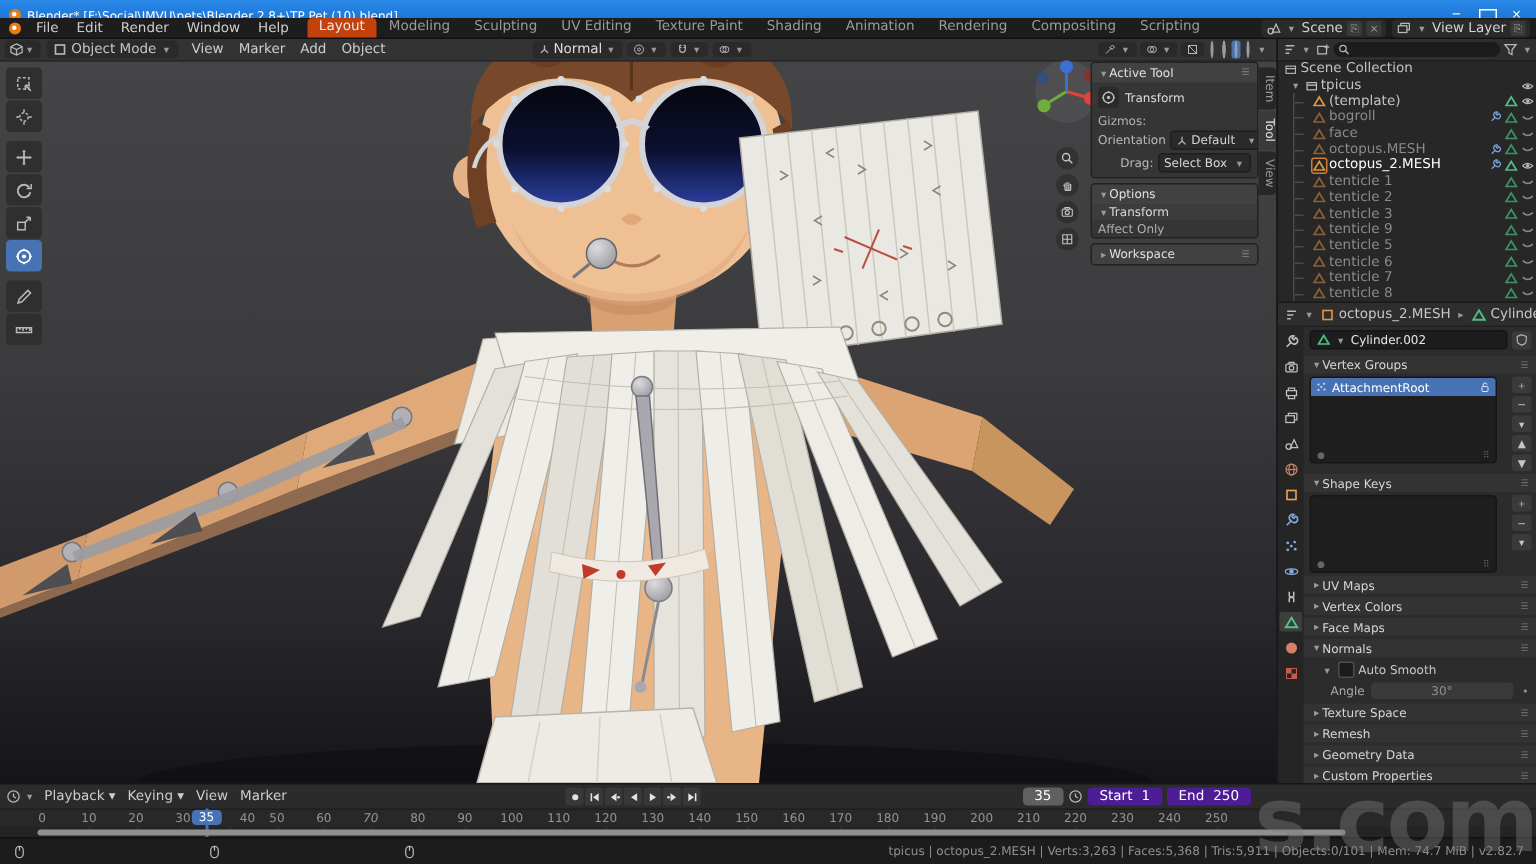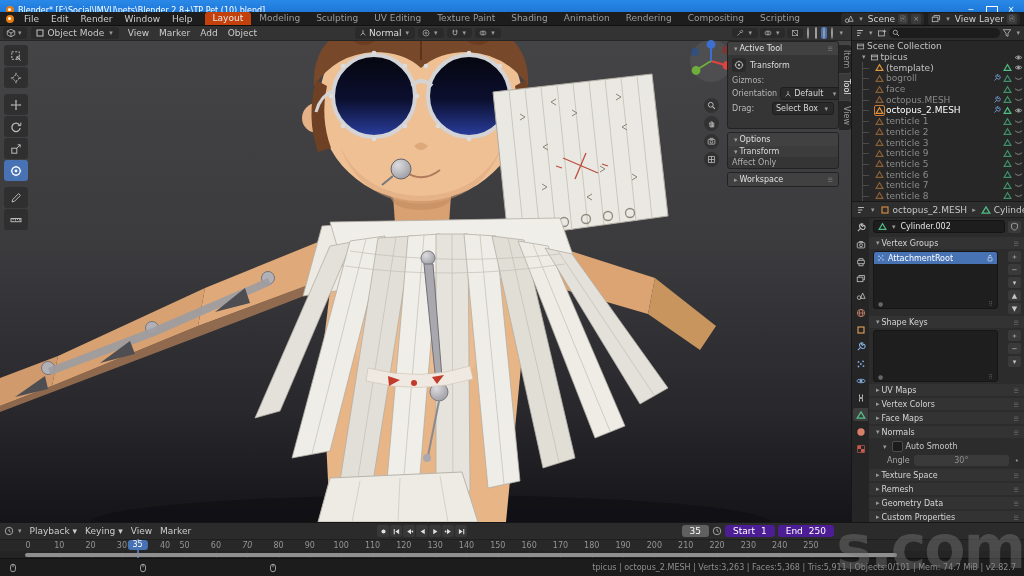--- a/index.html
+++ b/index.html
@@ -53,21 +53,21 @@
   .gizmo{position:absolute;left:688px;top:12px;width:46px;height:46px}
   .navbtns{position:absolute;left:704px;top:72px;display:flex;flex-direction:column;gap:3px}
   .nbtn{width:15px;height:15px;border-radius:50%;background:rgba(40,40,40,.6);display:flex;align-items:center;justify-content:center}
   .nbtn .ic{width:9px;height:9px;color:#c2c2c2}
   
   .npanel{position:absolute;left:727px;top:15px;width:112px;display:flex;flex-direction:column;gap:3px;font-size:8px}
   .card{background:rgba(53,53,53,.95);border-radius:3px;border:1px solid #222;overflow:hidden}
   .phead2{background:#414141;padding:2px 4px;display:flex;align-items:center;color:#e0e0e0}
   .phead2 .grip{margin-left:auto;color:#8a8a8a;letter-spacing:1px;font-size:6px}
   .prow{display:flex;align-items:center;padding:1px 4px;gap:3px}
-  .plabel{flex:1;color:#b9b9b9}
+  .plabel{flex:1;text-align:right;color:#b9b9b9}
   .pdd{display:flex;align-items:center;gap:2px;background:#2a2a2a;border:1px solid #1e1e1e;border-radius:3px;padding:1px 3px;color:#d6d6d6;min-width:54px}
   .pdd .caret{margin-left:auto}
   .toolrow{display:flex;align-items:center;gap:4px;padding:3px 4px;color:#dedede}
   .toolico{width:14px;height:14px;background:#2a2a2a;border-radius:3px;display:flex;align-items:center;justify-content:center}
   .chk{width:9px;height:9px;background:#1c1c1c;border:1px solid #4d4d4d;border-radius:2px}
   .sublabel{padding:1px 4px;color:#b0b0b0}
   .subhead{background:#3c3c3c;padding:1px 4px;color:#d8d8d8;display:flex;align-items:center}
   .ntabs{position:absolute;left:839px;top:19px;width:12px;display:flex;flex-direction:column;gap:1px}
   .ntab{writing-mode:vertical-rl;background:#272727;color:#9a9a9a;font-size:8px;padding:5px 0;border-radius:0 3px 3px 0;text-align:center}
   .ntab.active{background:#3a3a3a;color:#e6e6e6}
@@ -688,21 +688,21 @@
           <div class="prow">
             <span class="plabel">Orientation</span>
             <span class="pdd">
               <svg class="ic" style="width:8px;height:8px">
                   <use href="#sy-axis"></use>
                 </svg>
               <span>Default</span>
                 <span class="caret">▾</span>
             </span>
           </div>
-          <div class="prow" style="padding-bottom:13px">
+          <div class="prow" style="padding-bottom:3px">
             <span class="plabel">Drag:</span>
             <span class="pdd">
               <span>Select Box</span>
                 <span class="caret">▾</span>
             </span>
           </div>
         </div>
         <div class="card">
           <div class="phead2">
             <span class="caret">▾</span>

